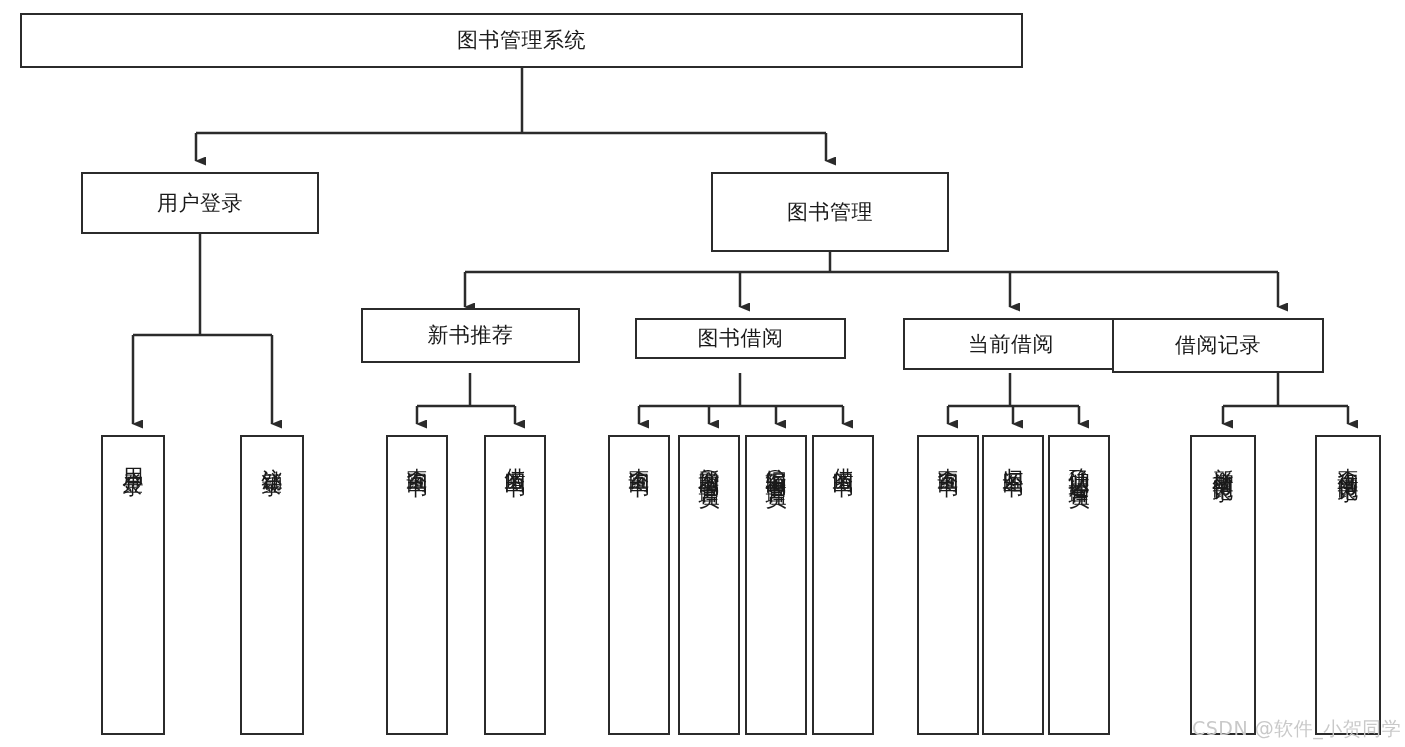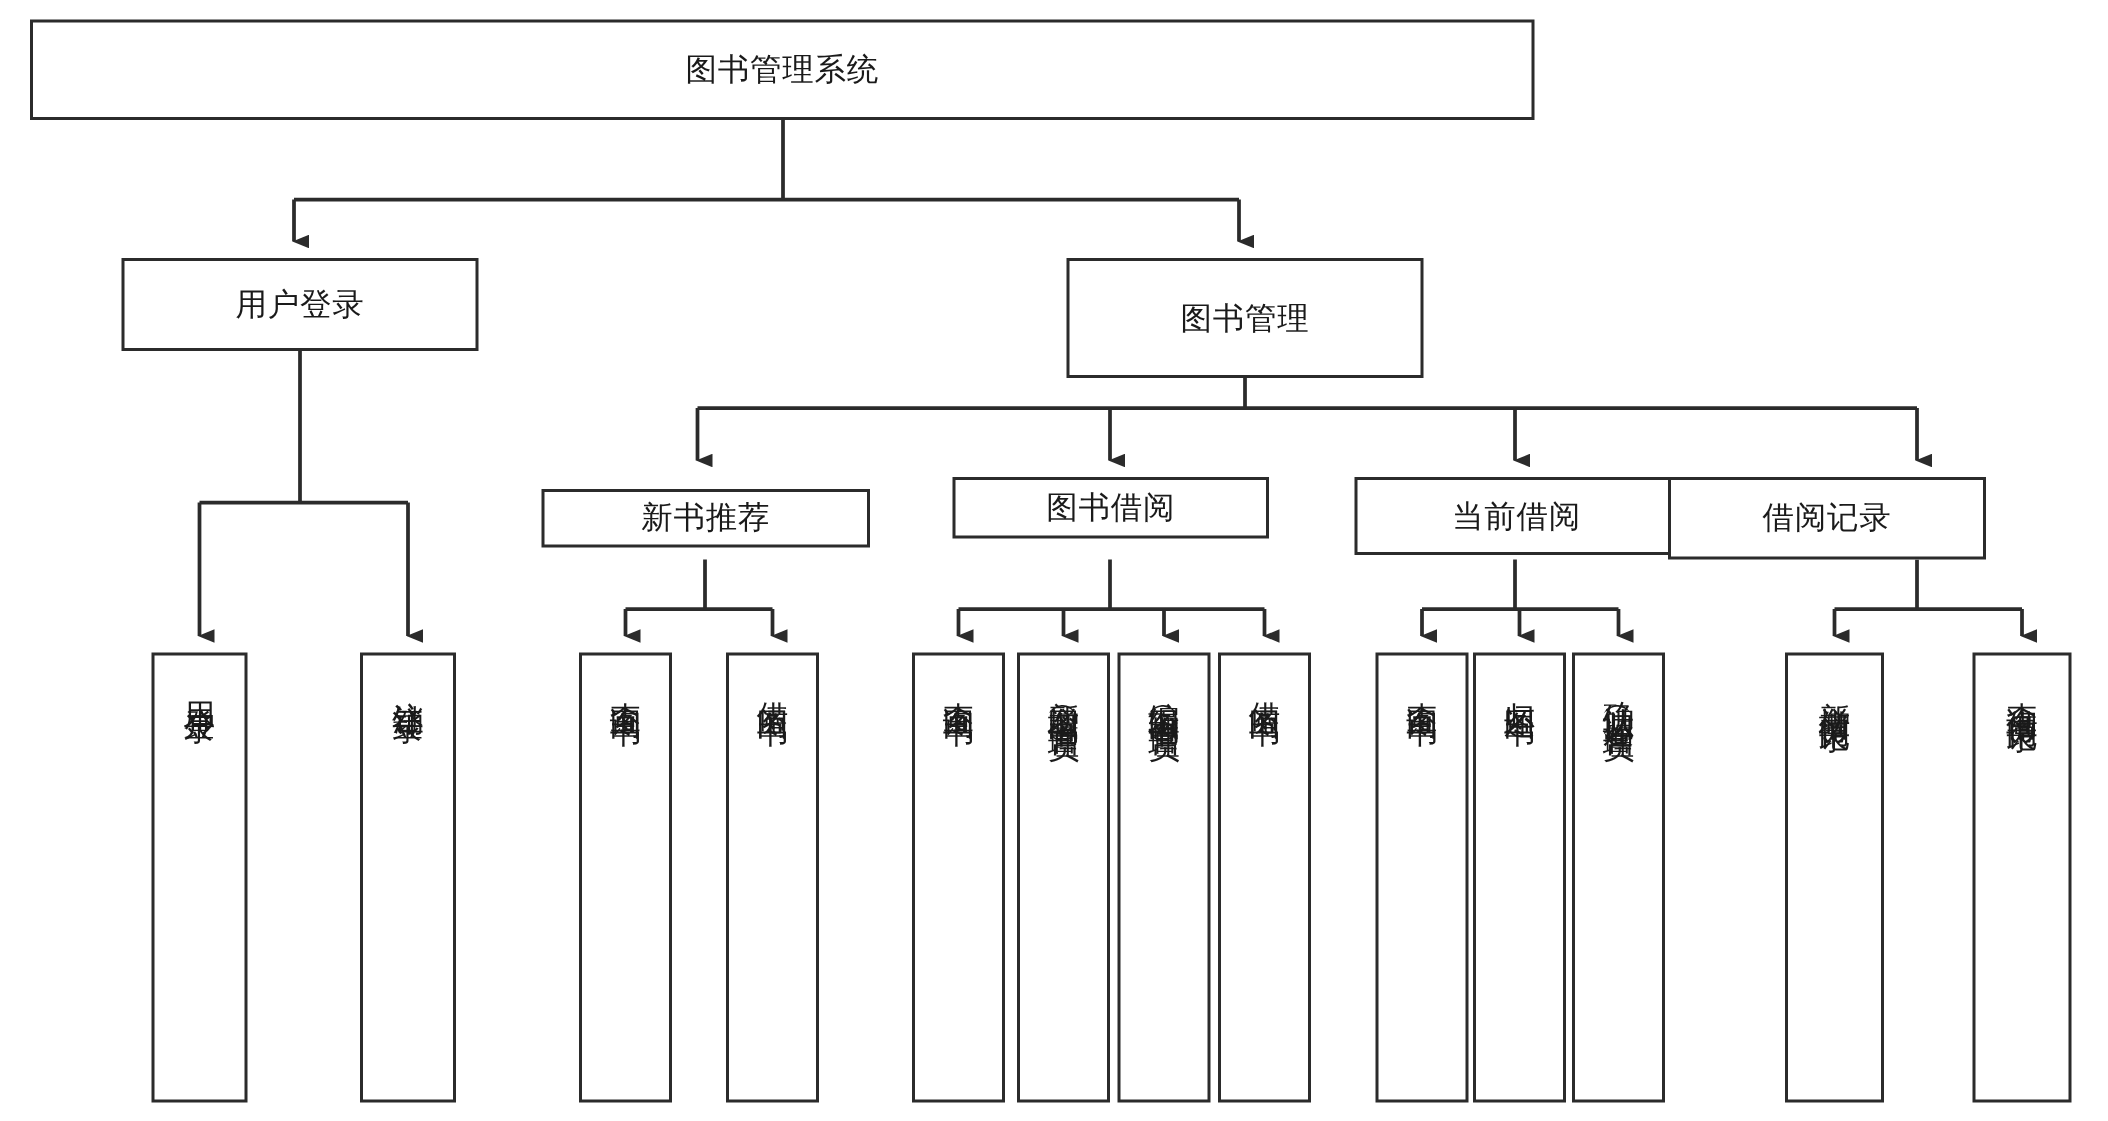--- a/index.html
+++ b/index.html
@@ -108,30 +108,30 @@
         <line x1="1013" y1="406" x2="1013" y2="424" marker-end="url(#arrowhead)"></line>
         <line x1="1079" y1="406" x2="1079" y2="424" marker-end="url(#arrowhead)"></line>
         <line x1="1278" y1="373" x2="1278" y2="406"></line>
         <line x1="1223" y1="406" x2="1348" y2="406"></line>
         <line x1="1223" y1="406" x2="1223" y2="424" marker-end="url(#arrowhead)"></line>
         <line x1="1348" y1="406" x2="1348" y2="424" marker-end="url(#arrowhead)"></line>
       </g>
   </svg>
 
   <div id="nodes-layer">
-      <div class="node" style="left: 20px; top: 13px; width: 1003px; height: 67px;">
+      <div class="node" style="left: 20px; top: 13px; width: 1003px; height: 55px;">
         <span class="node-label">图书管理系统</span>
       </div>
       <div class="node" style="left: 81px; top: 172px; width: 238px; height: 62px;">
         <span class="node-label">用户登录</span>
       </div>
       <div class="node" style="left: 711px; top: 172px; width: 238px; height: 80px;">
         <span class="node-label">图书管理</span>
       </div>
-      <div class="node" style="left: 361px; top: 326px; width: 219px; height: 39px;">
+      <div class="node" style="left: 361px; top: 308px; width: 219px; height: 55px;">
         <span class="node-label">新书推荐</span>
       </div>
       <div class="node" style="left: 635px; top: 318px; width: 211px; height: 41px;">
         <span class="node-label">图书借阅</span>
       </div>
       <div class="node" style="left: 903px; top: 318px; width: 216px; height: 52px;">
         <span class="node-label">当前借阅</span>
       </div>
       <div class="node" style="left: 1112px; top: 318px; width: 212px; height: 55px;">
         <span class="node-label">借阅记录</span>
@@ -170,14 +170,15 @@
         <span class="node-label">确认归还（管理员）</span>
       </div>
       <div class="node vertical" style="left: 1190px; top: 435px; width: 66px; height: 300px;">
         <span class="node-label">新增借阅记录</span>
       </div>
       <div class="node vertical" style="left: 1315px; top: 435px; width: 66px; height: 300px;">
         <span class="node-label">查询借阅记录</span>
       </div>
     </div>
 
+  <div class="watermark" style="left: 1192px; top: 716px; color: rgb(201, 201, 201);">CSDN @软件_小贺同学</div>
 
 </div>
 
 </body></html>

